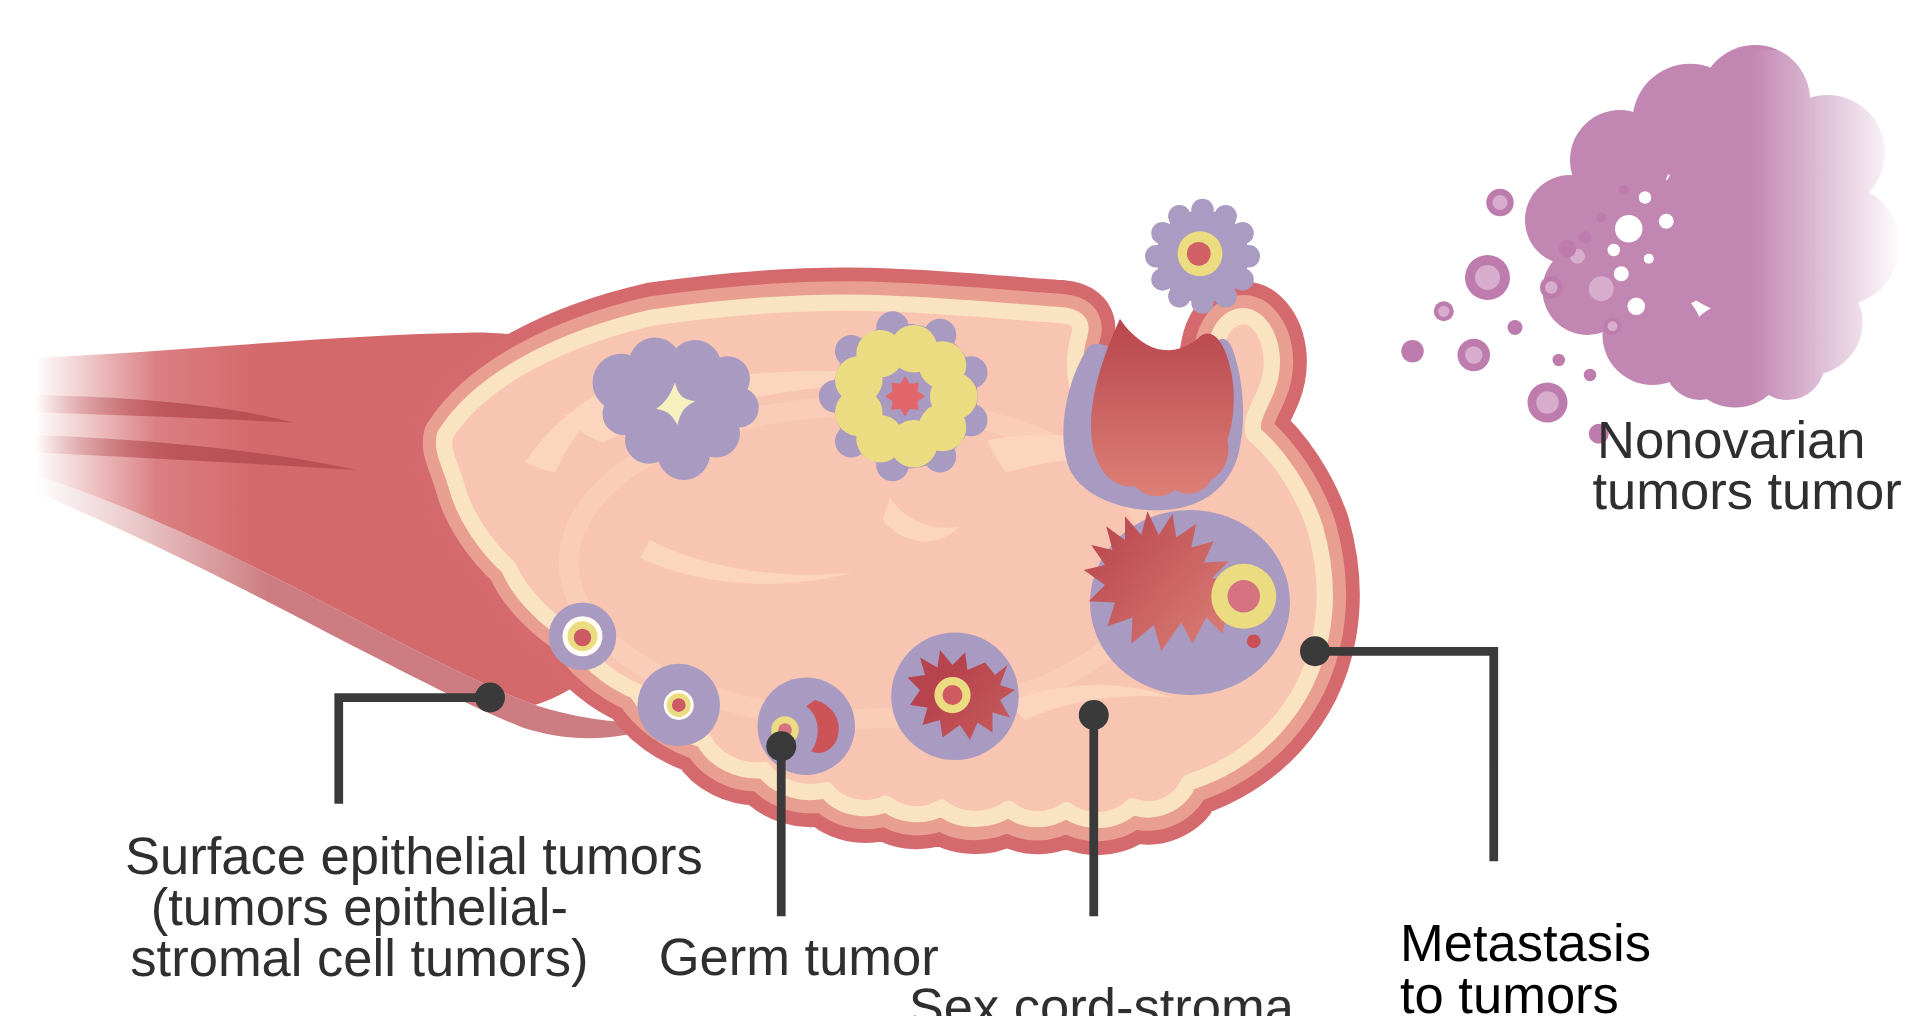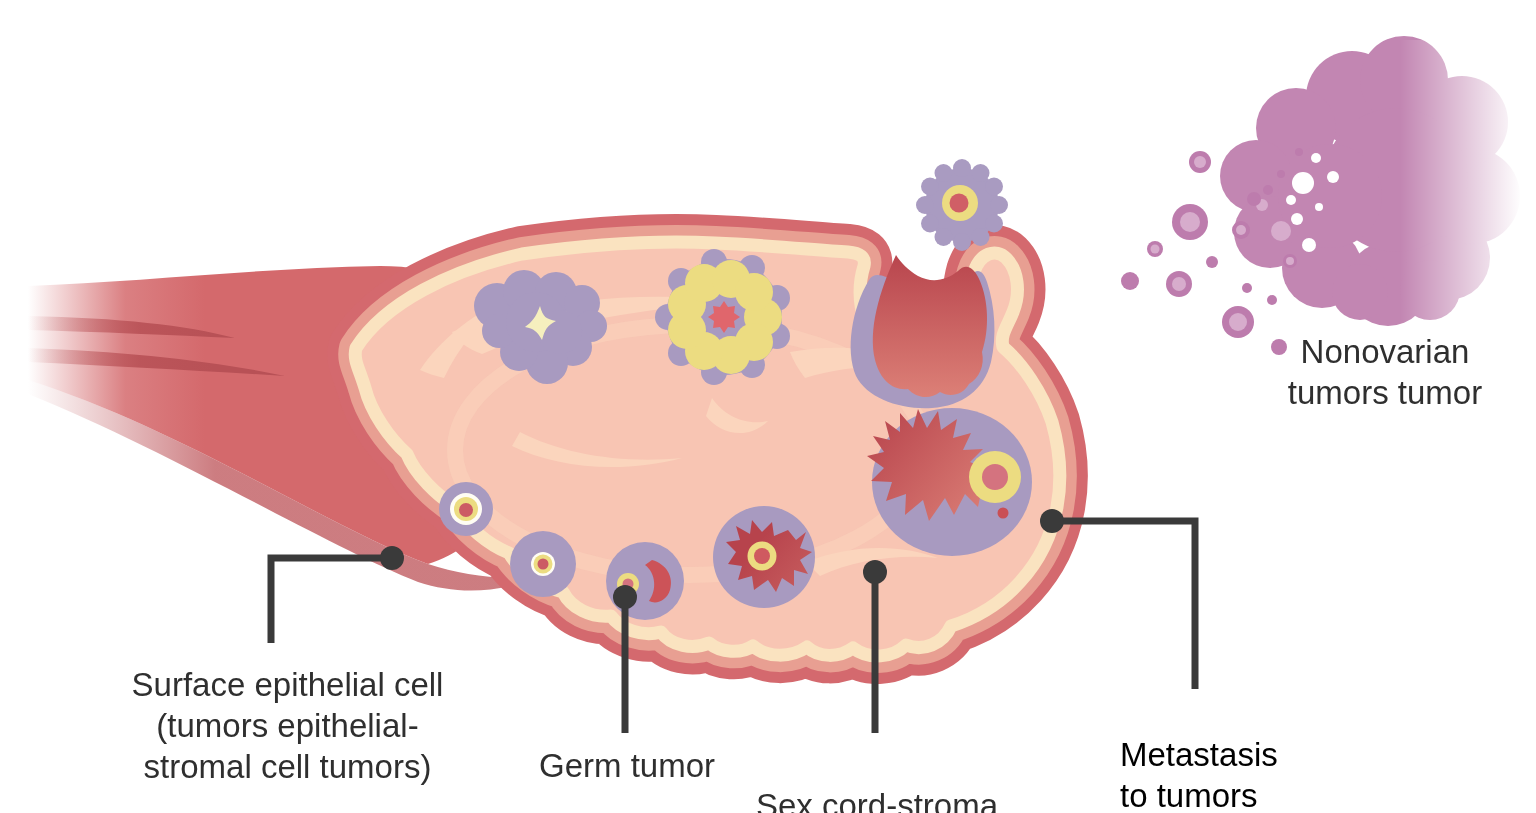--- a/index.html
+++ b/index.html
@@ -2,21 +2,21 @@
 <html style="--background: #ffffff; --ovary_rim: #d4696e; --ovary_rim_inner: #e89f92; --ovary_inner_line: #fae3c0; --ovary_fill: #f8c5b3; --ovary_highlight: #fbd5bd; --stem: #d4696c; --stem_streak: #b85156; --tumor_purple: #a89ac0; --tumor_yellow: #ecdc81; --tumor_red_dark: #b7434c; --tumor_red_light: #de8379; --flower_center_red: #e0666c; --cream_star: #f6efbe; --follicle_white_ring: #fffdf4; --follicle_center_red: #cc5a64; --follicle_center_pink: #d4737f; --metastasis_cloud: #c286b2; --metastasis_satellite: #bd7cad; --metastasis_satellite_light: #d7accc; --leader_line: #3a3a3a; --label_text: #2f2f2f;"><head>
 <meta charset="utf-8">
 <style>
   html,body{margin:0;padding:0;background:#ffffff;}
   .stage{
     position:relative;width:1536px;height:813px;background:#ffffff;overflow:hidden;
     font-family:"Liberation Sans", sans-serif;
   }
   .stage svg{position:absolute;left:0;top:0;}
   .label{
-    position:absolute;color:#2f2f2f;font-size:33px;line-height:41px;
+    position:absolute;color:#2f2f2f;font-size:42px;line-height:41px;
     letter-spacing:0px;white-space:nowrap;
   }
   .label span{display:block;}
   .label.center{text-align:center;}
 </style>
 </head>
 <body>
 
 <div class="stage">
 
@@ -240,21 +240,21 @@
   </g>
   <g fill="#3a3a3a">
     <circle cx="392" cy="558" r="12"></circle>
     <circle cx="625" cy="597" r="12"></circle>
     <circle cx="875" cy="572" r="12"></circle>
     <circle cx="1052" cy="521" r="12"></circle>
   </g>
 </svg>
 
 <div class="label center" style="left: 100px; top: 664px; width: 375px; color: rgb(47, 47, 47);">
-  <span>Surface epithelial cell</span>
+  <span>Surface epithelial tumors</span>
   <span>(tumors epithelial-</span>
   <span>stromal cell tumors)</span>
 </div>
 
 <div class="label center" style="left: 527px; top: 745px; width: 200px; color: rgb(47, 47, 47);">
   <span>Germ tumor</span>
 </div>
 
 <div class="label center" style="left: 727px; top: 745px; width: 300px; color: rgb(47, 47, 47); margin-top: 40px;">
   <span>Sex cord-stroma</span>

